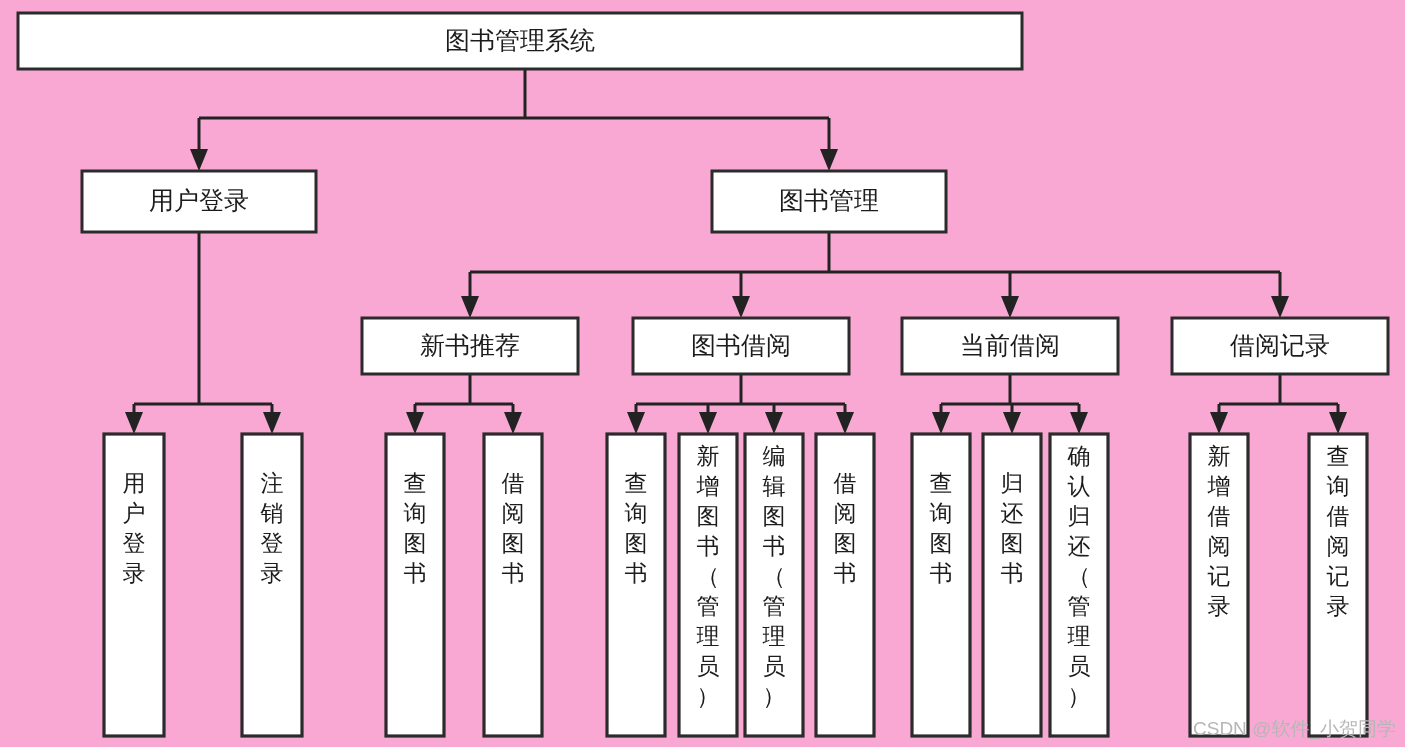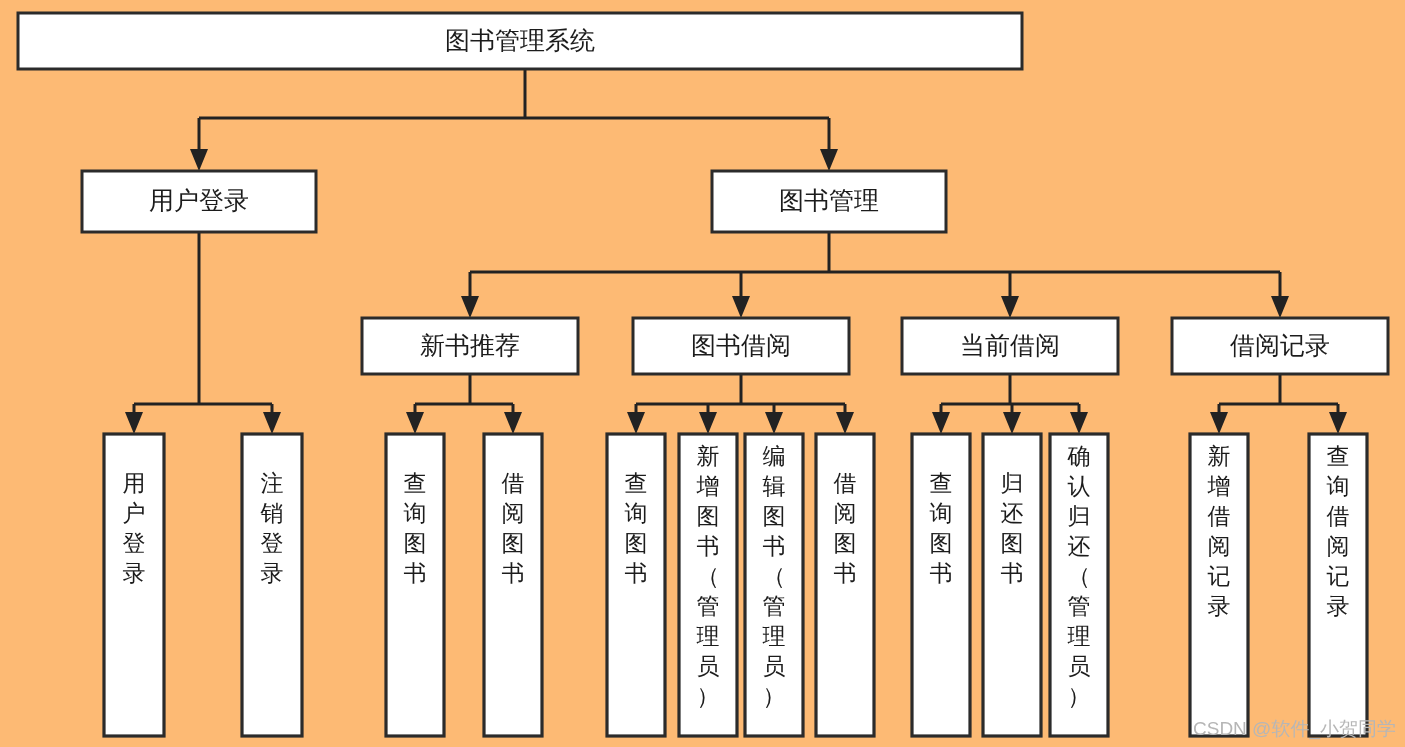--- a/index.html
+++ b/index.html
@@ -9,21 +9,21 @@
     background: #ffffff;
   }
   body {
     font-family: "Liberation Sans", "DejaVu Sans", sans-serif;
     color: #1a1a1a;
   }
   #diagram-root {
     position: relative;
     width: 1405px;
     height: 747px;
-    background: #fdba74;
+    background: #f9a8d4;
     overflow: hidden;
   }
   svg.diagram-canvas {
     position: absolute;
     left: 0;
     top: 0;
     width: 1405px;
     height: 747px;
   }
   .node-box {

